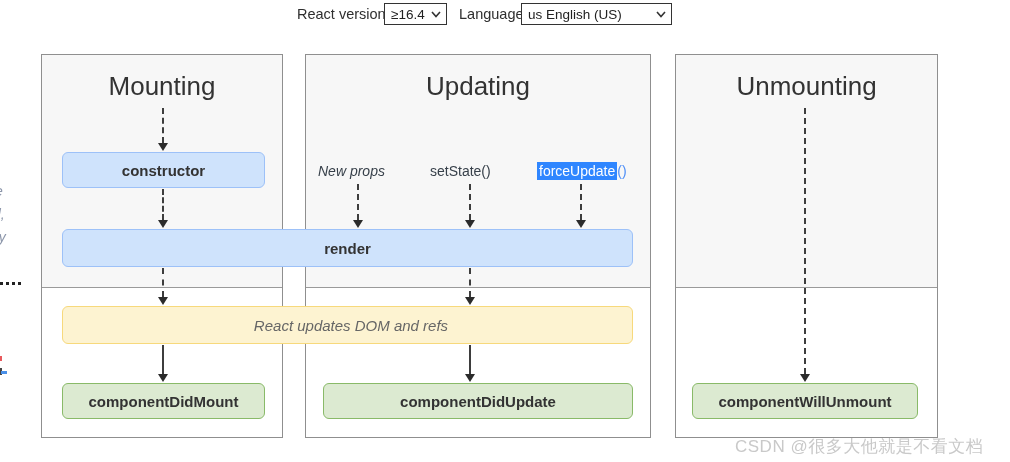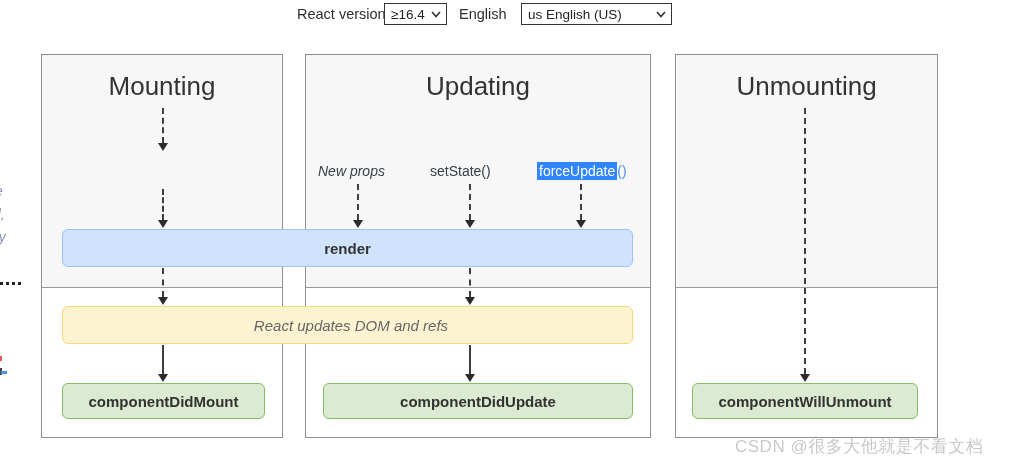--- a/index.html
+++ b/index.html
@@ -57,21 +57,21 @@
 
   <div class="tb-label" style="left:297px;top:6px;">React version</div>
   <div class="tb-select" style="left:384px;top:3px;width:63px;">
     <span>≥16.4</span>
     <span class="chev">
       <svg width="10" height="7" viewBox="0 0 10 7">
           <polyline points="1,1 5,5.5 9,1" fill="none" stroke="#333" stroke-width="1.6"></polyline>
         </svg>
     </span>
   </div>
-  <div class="tb-label" style="left:459px;top:6px;">English</div>
+  <div class="tb-label" style="left:459px;top:6px;">Language</div>
   <div class="tb-select" style="left:521px;top:3px;width:151px;align-items:center;">
     <span>us English (US)</span>
     <span class="chev">
       <svg width="10" height="7" viewBox="0 0 10 7">
           <polyline points="1,1 5,5.5 9,1" fill="none" stroke="#333" stroke-width="1.6"></polyline>
         </svg>
     </span>
   </div>
 
   <div class="col" style="left:41px;width:242px;">
@@ -84,20 +84,21 @@
   </div>
   <div class="col" style="left:675px;width:263px;">
     <div class="phase-top"></div>
     <div class="col-title">Unmounting</div>
   </div>
 
   <div class="trigger italic" style="left:318px;top:163px;width:80px;">New props</div>
   <div class="trigger" style="left:430px;top:163px;width:80px;">setState()</div>
   <div class="trigger" style="left:537px;top:163px;width:95px;"><span class="hl">forceUpdate</span><span class="hl-suffix">()</span></div>
 
+  <div class="box blue" style="left:62px;top:152px;width:203px;height:36px;">constructor</div>
   <div class="box blue" style="left:62px;top:229px;width:571px;height:38px;">render</div>
   <div class="box yellow" style="left:62px;top:306px;width:571px;height:38px;">React updates DOM and refs</div>
   <div class="box green" style="left:62px;top:383px;width:203px;height:36px;">componentDidMount</div>
   <div class="box green" style="left:323px;top:383px;width:310px;height:36px;">componentDidUpdate</div>
   <div class="box green" style="left:692px;top:383px;width:226px;height:36px;">componentWillUnmount</div>
 
   <div class="arr" style="left:158px;top:108px;height:43px;">
       <div class="shaft"></div>
       <div class="head"></div>
     </div>

